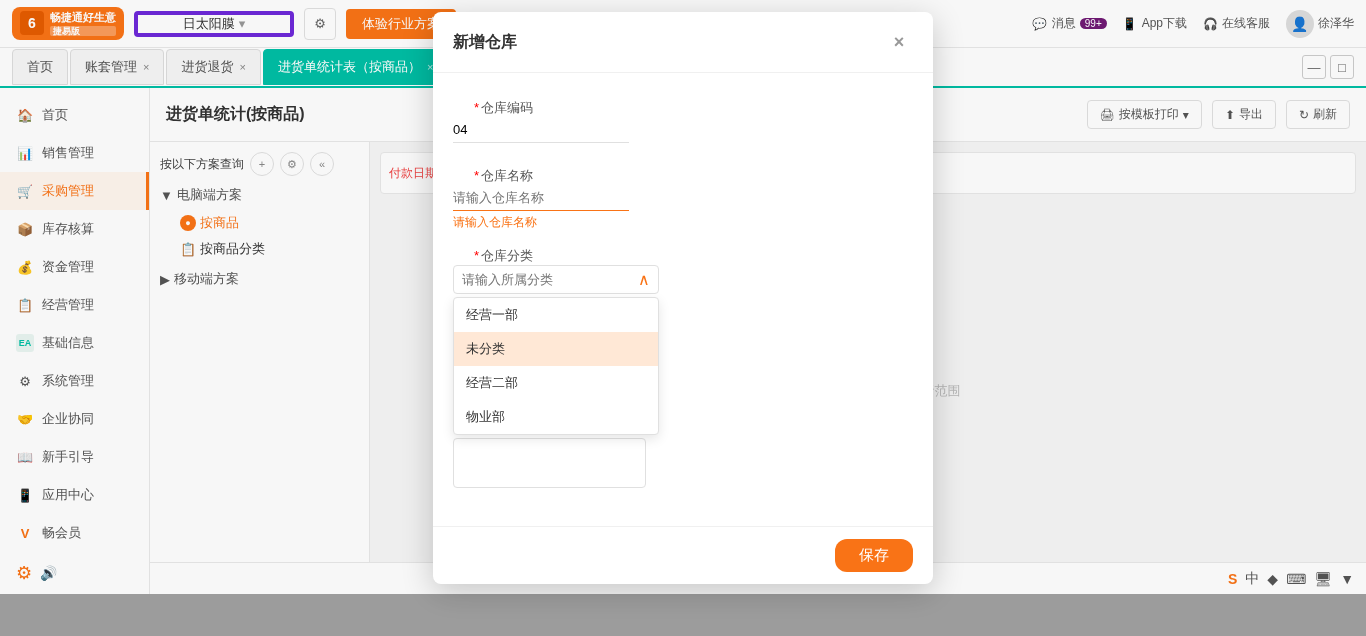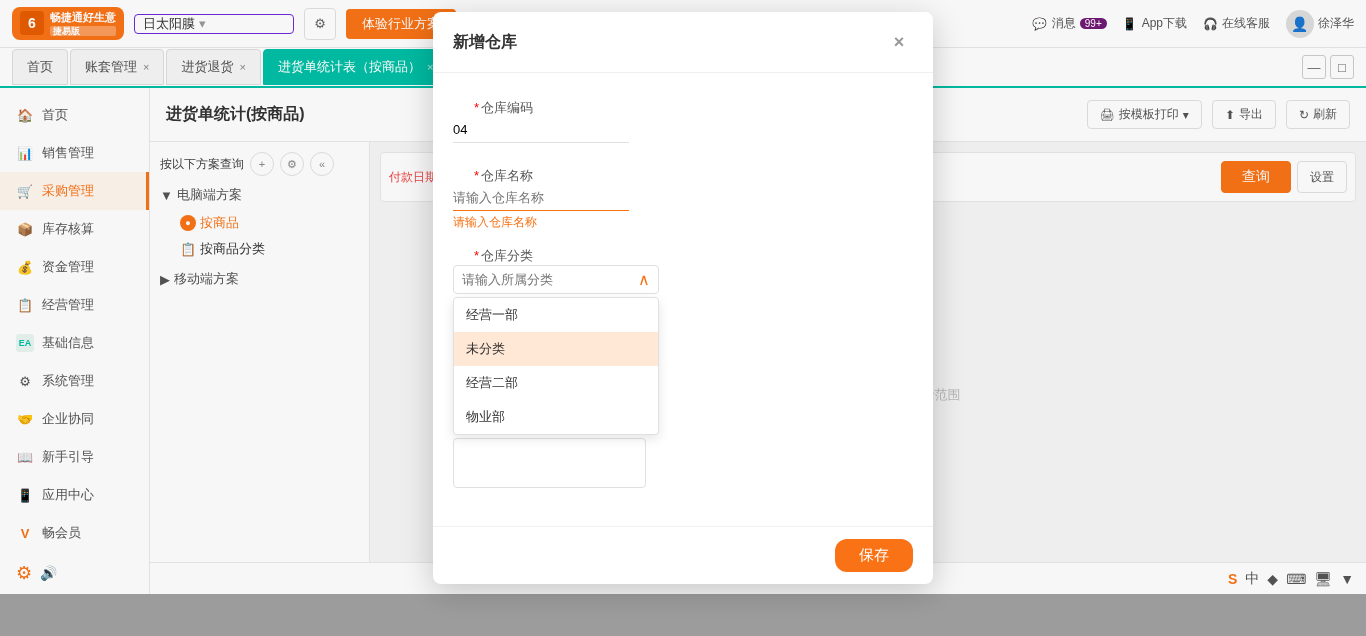--- a/index.html
+++ b/index.html
@@ -21,22 +21,22 @@
       border-radius: 4px; display: flex; align-items: center; justify-content: center;
       color: #fff; font-weight: bold; font-size: 14px;
     }
     .logo-text { display: flex; flex-direction: column; line-height: 1.2; }
     .logo-badge {
       font-size: 9px; background: rgba(255,255,255,0.3);
       border-radius: 2px; padding: 0 3px; margin-top: 2px;
     }
     .search-bar {
       display: flex; align-items: center;
-      border: 1px solid #6d28d9; border-radius: 4px;
-      padding: 0 8px; background: #fff; min-width: 160px;
+      border: 4px solid #6d28d9; border-radius: 4px;
+      padding: 0 8px; background: #fff; min-width: 160px; justify-content: center;
     }
     .search-dropdown { color: #999; margin-left: 4px; cursor: pointer; }
     .gear-btn {
       width: 32px; height: 32px; border: 1px solid #e0e0e0;
       border-radius: 4px; background: #fff; cursor: pointer;
       display: flex; align-items: center; justify-content: center; color: #666;
     }
     .experience-btn {
       background: #f97316; color: #fff; border: none;
       border-radius: 4px; padding: 6px 16px; cursor: pointer; font-size: 13px;
@@ -392,24 +392,20 @@
                 <input style="border: 1px solid rgb(224, 224, 224); border-radius: 3px; padding: 3px 6px; font-size: 12px; width: 100px;" placeholder="">
                 <span>~</span>
                 <input style="border: 1px solid rgb(224, 224, 224); border-radius: 3px; padding: 3px 6px; font-size: 12px; width: 100px;" placeholder="">
               </div>
               <span style="margin-left:20px;font-size:12px;color:#555;">单据状态</span>
               <select style="border:1px solid #e0e0e0;border-radius:3px;padding:3px 20px 3px 6px;font-size:12px;">
                 <option></option>
               </select>
               <span style="margin-left:20px;font-size:12px;color:#555;">商品</span>
               <span style="color:#ccc;font-size:14px;">···</span>
-              <div style="margin-left:auto;display:flex;gap:6px;">
-                <button class="action-btn primary">查询</button>
-                <button class="action-btn">设置</button>
-              </div>
             </div>
 
             <div class="page-hints">
               <div class="hint-row">
                 <div class="hint-dot">①</div>
                 <span>先选择查询方案</span>
               </div>
               <div class="hint-row">
                 <div class="hint-dot">②</div>
                 <span>用[过滤]条件来缩小分析范围</span>

